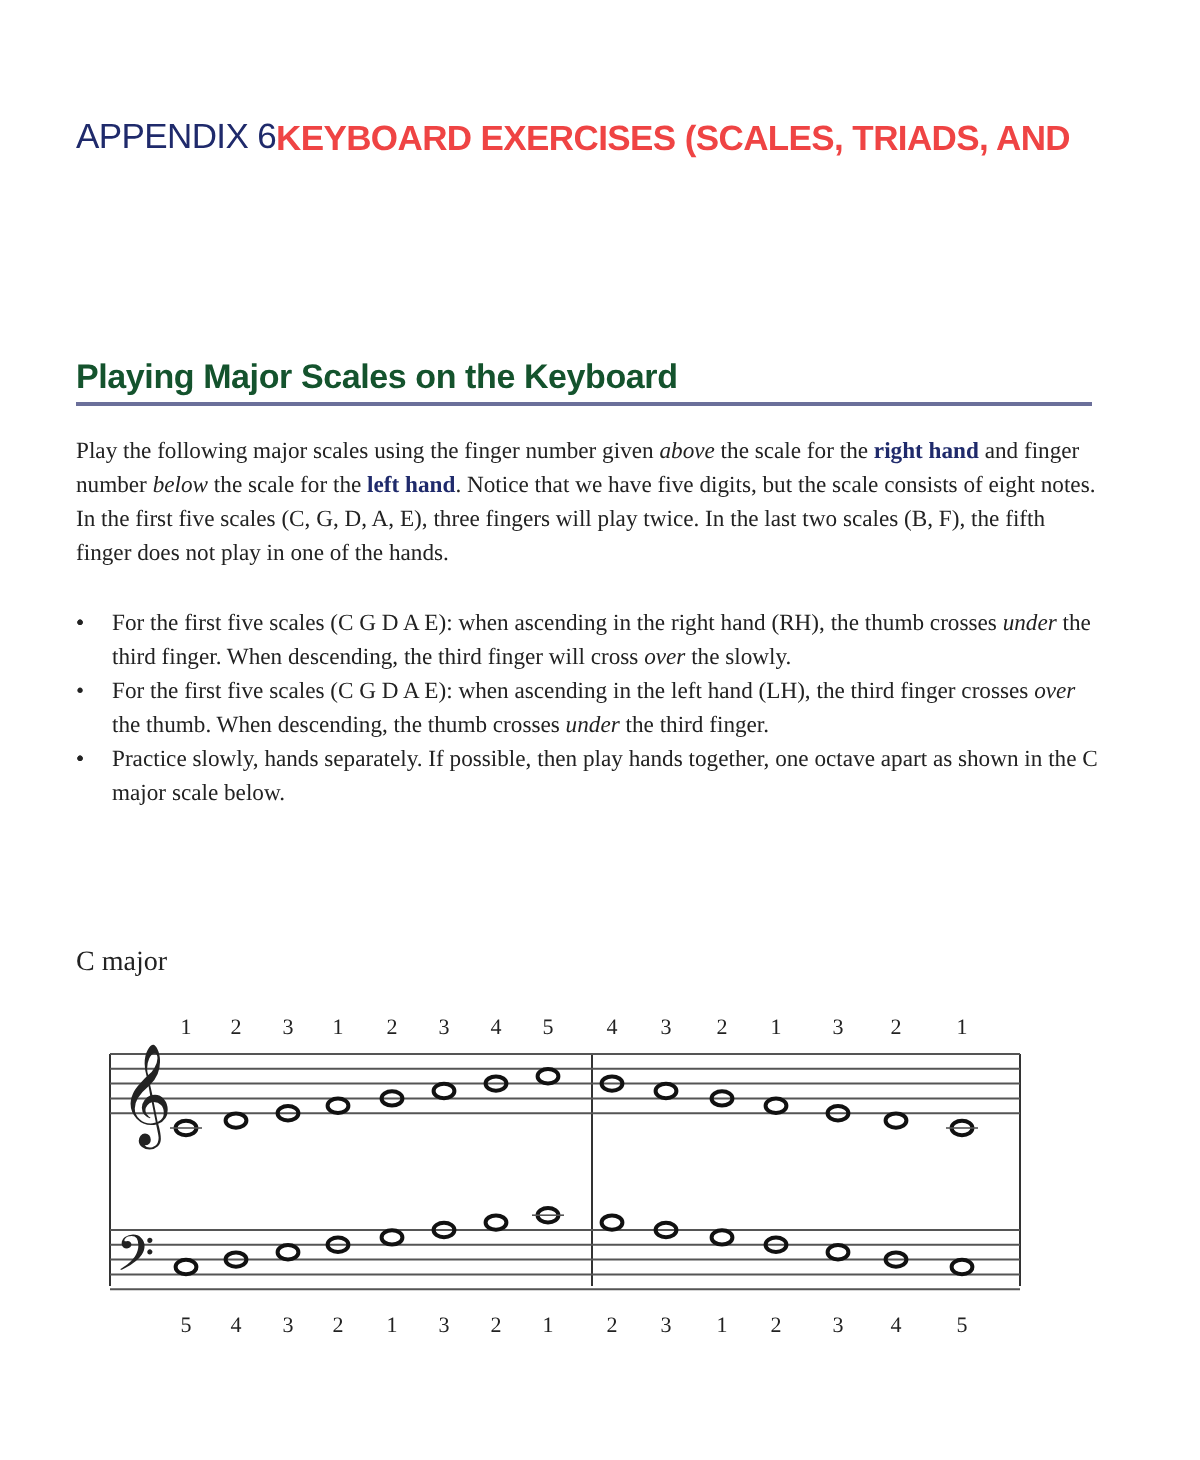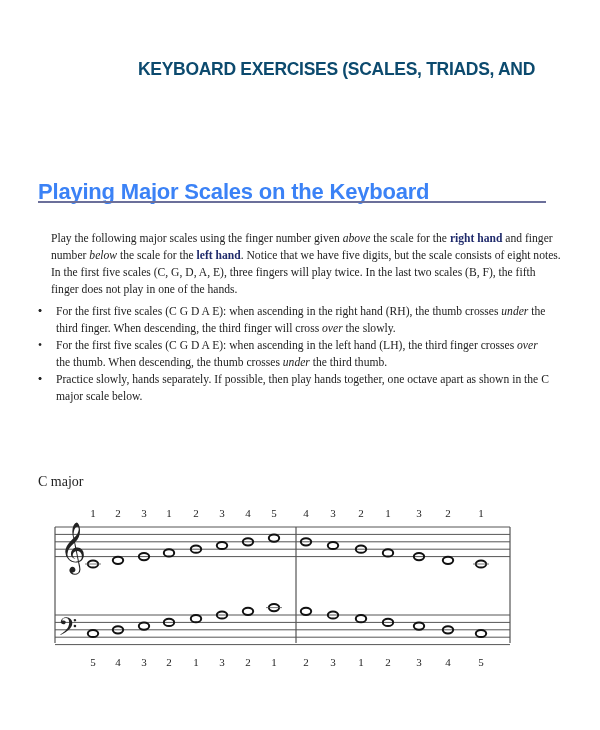--- a/index.html
+++ b/index.html
@@ -1,26 +1,26 @@
 <!DOCTYPE html>
 <html><head>
 <meta charset="utf-8">
 <style>
   html, body { margin: 0; padding: 0; background: #ffffff; }
   body { width: 600px; height: 730px; position: relative; overflow: hidden; }
   .page { position: absolute; left: 0; top: 0; width: 600px; height: 730px; background: #fff; }
 
   .appendix { position: absolute; left: 38px; top: 58px; color: #1f2a6b;
     font-family: "Liberation Sans", sans-serif; font-size: 17.5px; letter-spacing: -0.3px; }
-  .appendix-title { position: absolute; left: 138px; top: 58px; color: #0c4a6e;
+  .appendix-title { position: absolute; left: 138px; top: 58px; color: #ef4444;
     font-family: "Liberation Sans", sans-serif; font-size: 17.5px; font-weight: bold;
     line-height: 23px; width: 400px; letter-spacing: -0.3px; }
 
-  .section-heading { position: absolute; left: 38px; top: 179px; color: #3b82f6;
-    font-family: "Liberation Sans", sans-serif; font-size: 22px; font-weight: bold; letter-spacing: -0.2px; }
+  .section-heading { position: absolute; left: 38px; top: 179px; color: #14532d;
+    font-family: "Liberation Sans", sans-serif; font-size: 17px; font-weight: bold; letter-spacing: -0.2px; }
   .section-rule { position: absolute; left: 38px; top: 201px; width: 508px; height: 2px; background: #6b6f9a; }
 
   .body-text { position: absolute; left: 38px; width: 512px;
     font-family: "Liberation Serif", serif; font-size: 11.6px; color: #222; line-height: 17px; }
   .intro { top: 217px; }
   .intro b { color: #1f2a6b; }
 
   .bullets { position: absolute; left: 38px; top: 303px; width: 512px; margin: 0; padding: 0; list-style: none;
     font-family: "Liberation Serif", serif; font-size: 11.6px; color: #222; line-height: 17px; }
   .bullets li { position: relative; padding-left: 18px; }
@@ -30,35 +30,36 @@
     font-family: "Liberation Serif", serif; font-size: 14px; color: #222; }
 
   .score { position: absolute; left: 0; top: 495px; width: 600px; height: 180px; }
   .finger { font-family: "Liberation Serif", serif; font-size: 11px; fill: #222; }
 </style>
 </head>
 <body>
 
 <div class="page">
 
+  <div class="appendix">APPENDIX 6</div>
   <div class="appendix-title">
     <div>KEYBOARD EXERCISES (SCALES, TRIADS, AND</div>
   </div>
 
   <div class="section-heading">Playing Major Scales on the Keyboard</div>
   <div class="section-rule"></div>
 
-  <p class="body-text intro" style="margin:13px;">
+  <p class="body-text intro" style="margin:0;">
     <span>Play the following major scales using the finger number given </span><i>above</i><span> the scale for the </span><b>right hand</b><span> and finger number </span><i>below</i><span> the scale for the </span><b>left hand</b><span>. Notice that we have five digits, but the scale consists of eight notes. In the first five scales (C, G, D, A, E), three fingers will play twice. In the last two scales (B, F), the fifth finger does not play in one of the hands.</span>
   </p>
 
   <ul class="bullets">
     <li><span class="bullet">•</span></li>
     <li><span class="bullet">•</span><span>For the first five scales (C G D A E): when ascending in the right hand (RH), the thumb crosses </span><i>under</i><span> the third finger. When descending, the third finger will cross </span><i>over</i><span> the slowly.</span></li>
-    <li><span class="bullet">•</span><span>For the first five scales (C G D A E): when ascending in the left hand (LH), the third finger crosses </span><i>over</i><span> the thumb. When descending, the thumb crosses </span><i>under</i><span> the third thumb.</span></li>
+    <li><span class="bullet">•</span><span>For the first five scales (C G D A E): when ascending in the left hand (LH), the third finger crosses </span><i>over</i><span> the thumb. When descending, the thumb crosses </span><i>under</i><span> the third finger.</span></li>
     <li><span class="bullet">•</span></li>
     <li><span class="bullet">•</span><span>Practice slowly, hands separately. If possible, then play hands together, one octave apart as shown in the C major scale below.</span></li>
   </ul>
 
   <div class="caption">C major</div>
 
   <svg class="score" id="score" width="600" height="180" viewBox="0 495 600 180" xmlns="http://www.w3.org/2000/svg">
 
     <line x1="55" y1="527" x2="55" y2="643" stroke="#333" stroke-width="1"></line>
     <line x1="296" y1="527" x2="296" y2="643" stroke="#333" stroke-width="1"></line>

